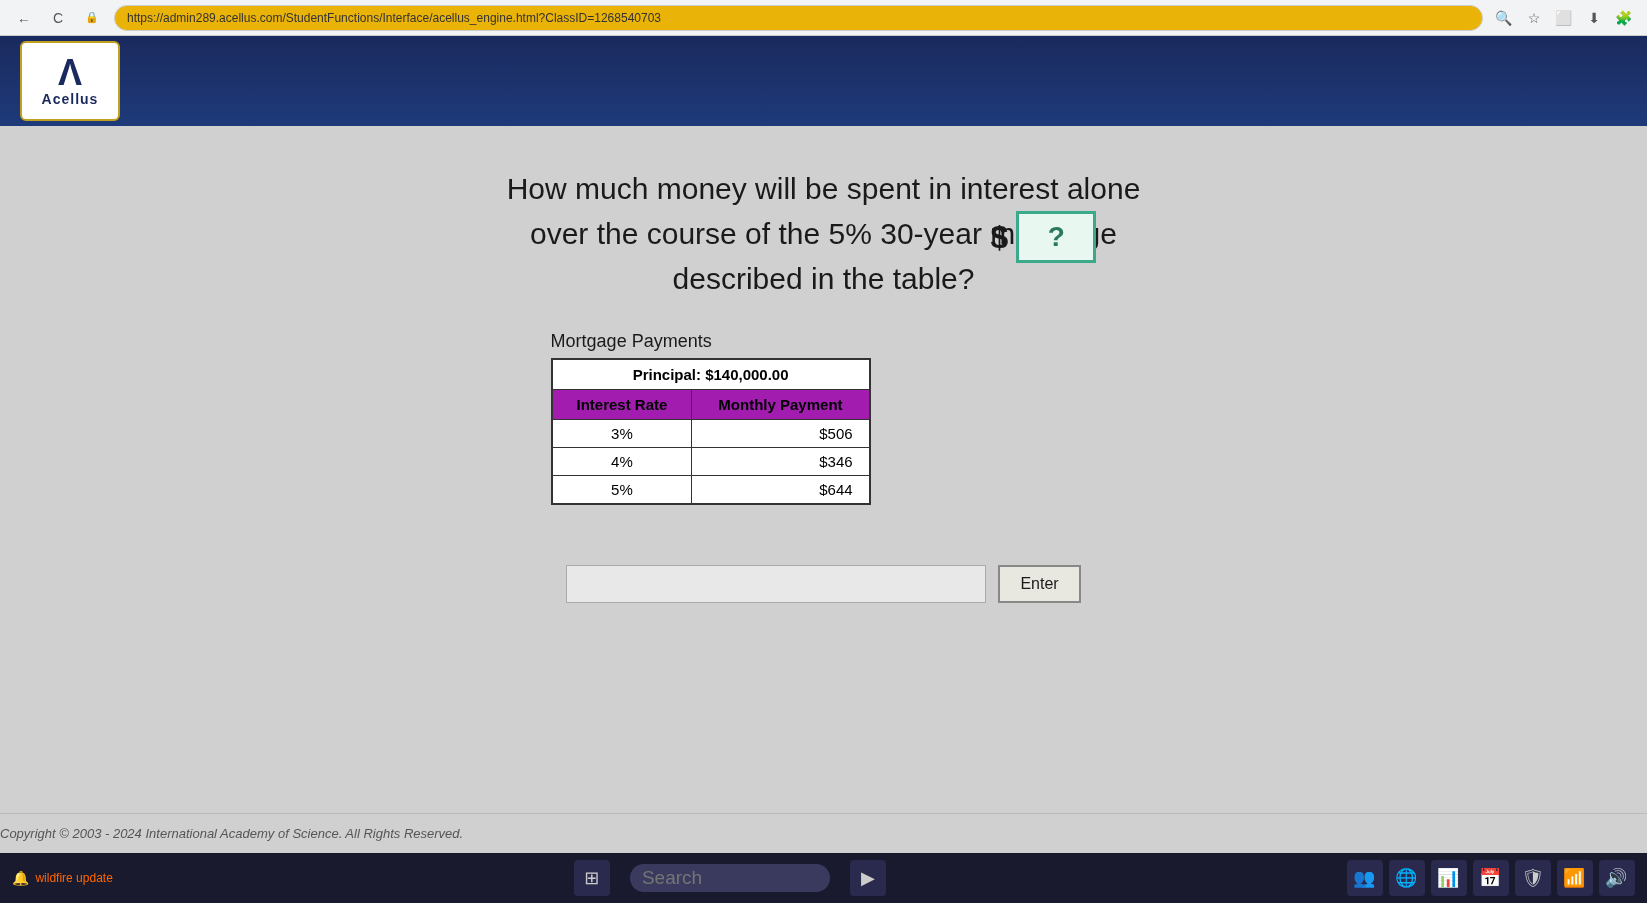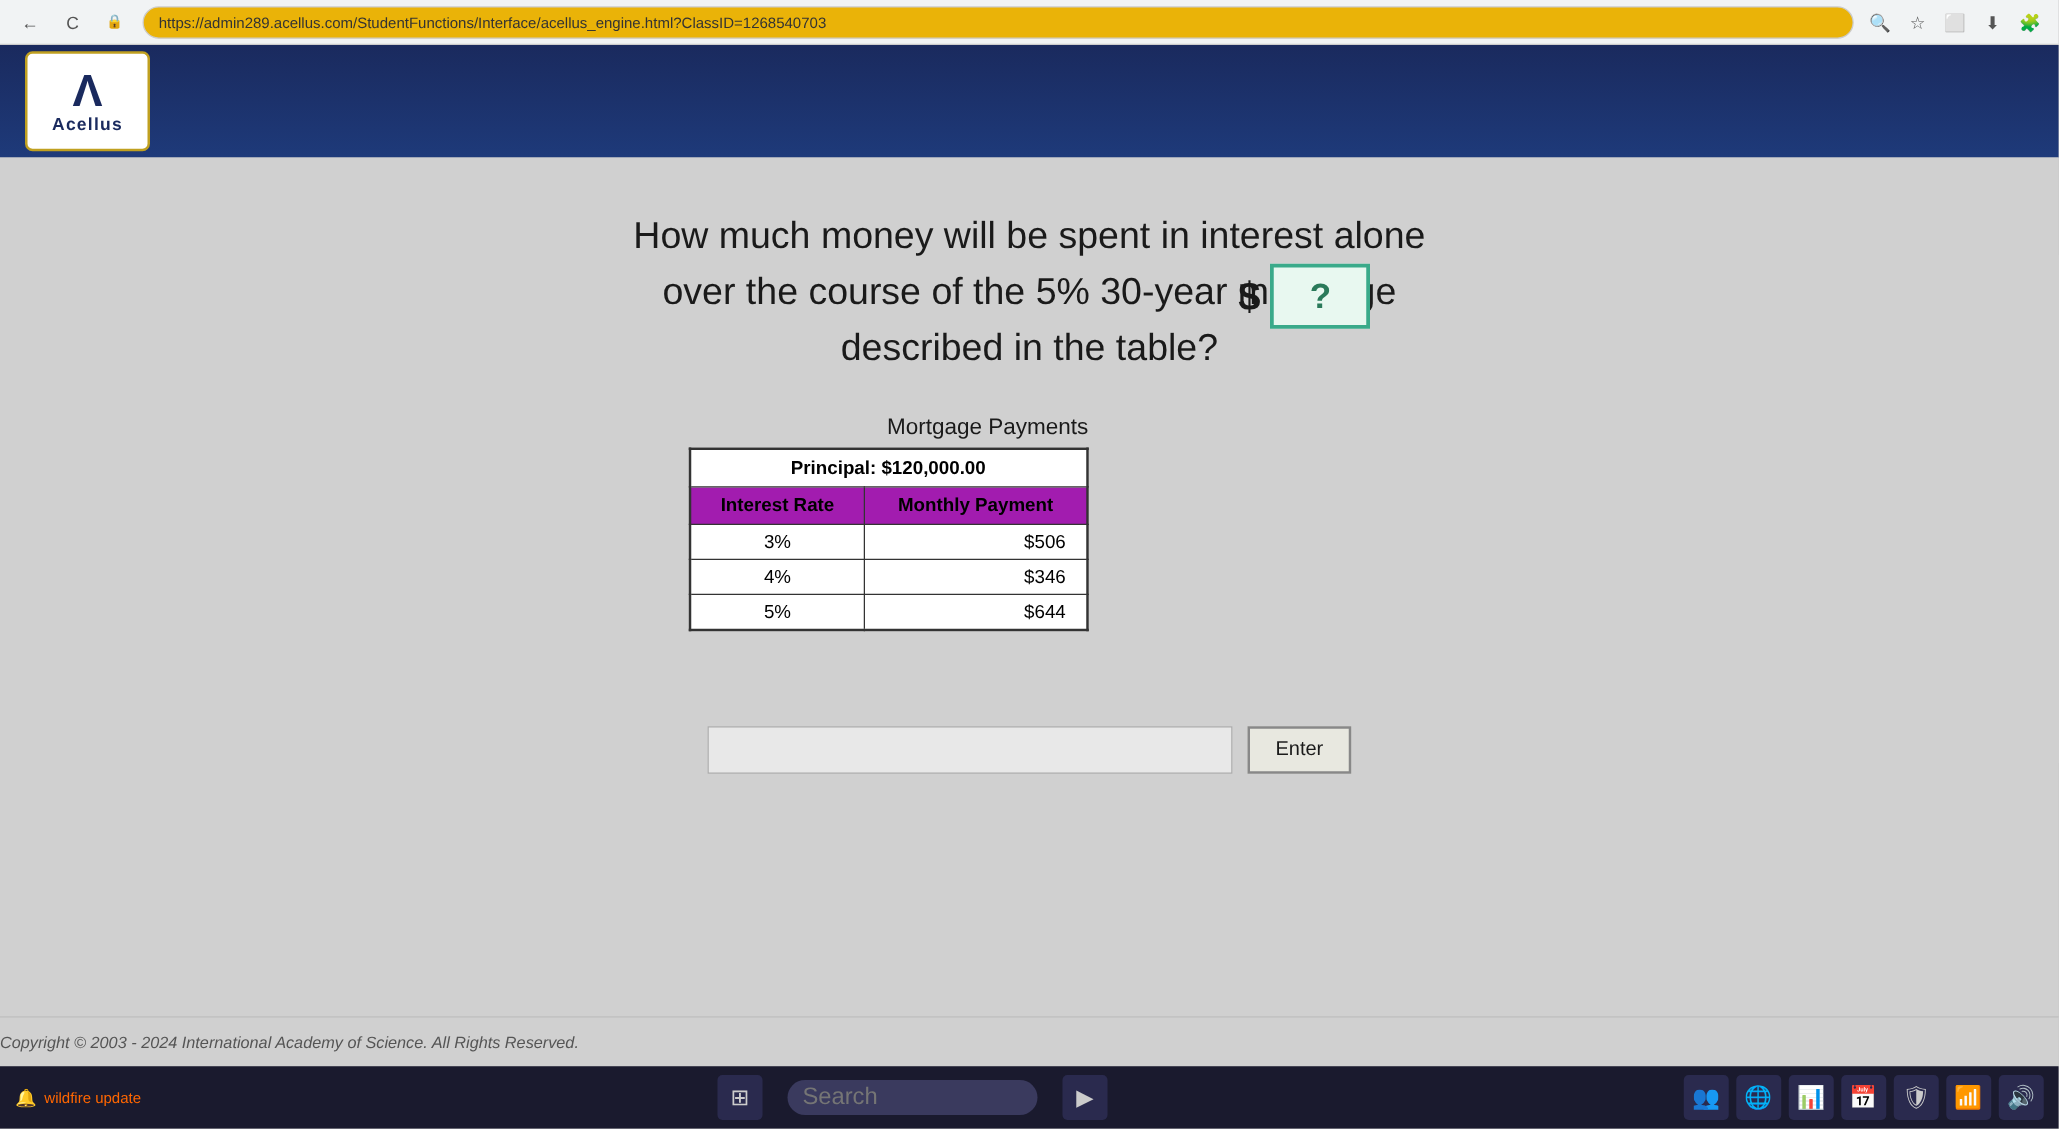--- a/index.html
+++ b/index.html
@@ -121,21 +121,21 @@
       text-align: center;
       line-height: 1.5;
       margin-bottom: 30px;
       max-width: 700px;
       font-weight: 400;
     }
 
     .table-section {
       display: flex;
       flex-direction: column;
-      align-items: flex-end;
+      align-items: flex-start;
       margin-bottom: 40px;
     }
 
     .table-title {
       font-size: 18px;
       color: #1a1a1a;
       margin-bottom: 6px;
       font-weight: 400;
     }
 
@@ -203,21 +203,21 @@
       display: flex;
       align-items: flex-start;
       gap: 80px;
     }
 
     
     .input-row {
       display: flex;
       align-items: center;
       gap: 12px;
-      margin-top: 36px;
+      margin-top: 20px;
     }
     .answer-input {
       width: 420px;
       height: 38px;
       background: #e8e8e8;
       border: 1px solid #aaa;
       padding: 0 10px;
       font-size: 16px;
     }
     .enter-button {
@@ -326,21 +326,21 @@
 
   <div class="question-text">How much money will be spent in interest alone over the course of the 5% 30-year mortgage described in the table?</div>
 
   <div class="content-row">
 
     <div class="table-section">
       <div class="table-title">Mortgage Payments</div>
       <table class="mortgage-table">
         <tbody>
             <tr class="principal-row">
-          <td colspan="2">Principal: $120,000.00</td>
+          <td colspan="2">Principal: $140,000.00</td>
         </tr>
         <tr class="header-row">
           <th>Interest Rate</th>
           <th>Monthly Payment</th>
         </tr>
         <tr class="data-row">
           <td>3%</td>
           <td>$506</td>
         </tr>
         <tr class="data-row">

